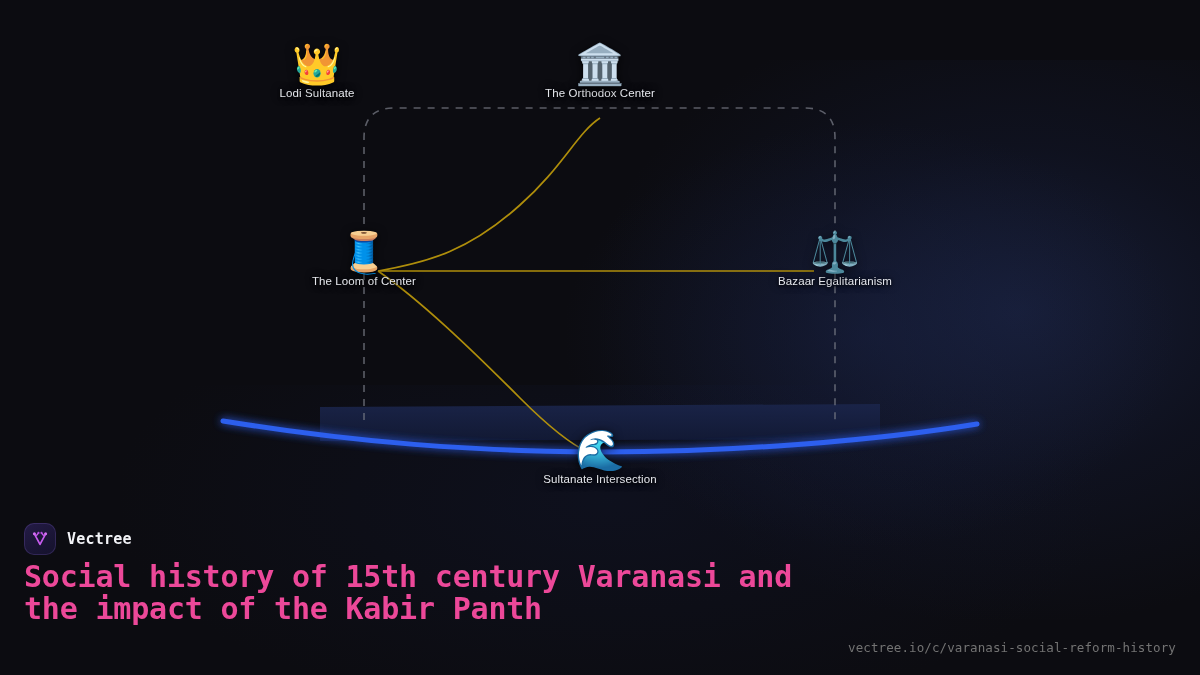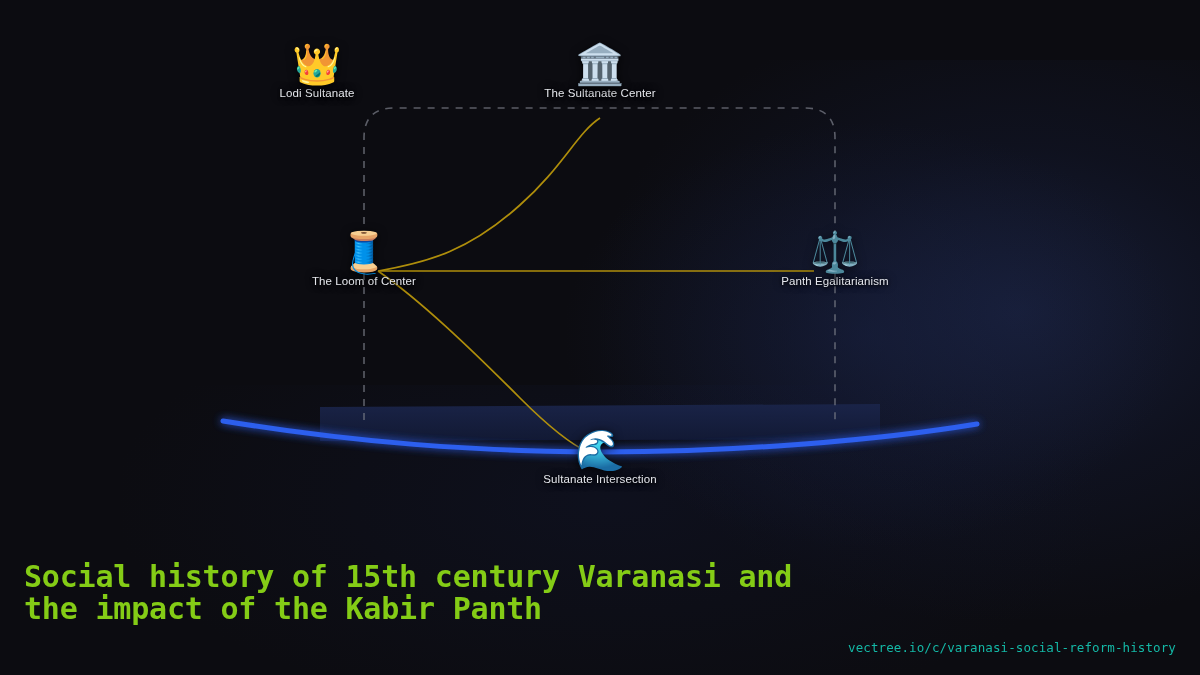--- a/index.html
+++ b/index.html
@@ -52,27 +52,27 @@
     box-shadow:inset 0 0 0 1px rgba(140,110,220,.22);
     display:flex;align-items:center;justify-content:center;
   }
   #brand-name{
     font-family:"DejaVu Sans Mono","Liberation Mono",monospace;
     font-size:15px;font-weight:bold;color:#f2f3f7;letter-spacing:.2px;
   }
   #title{
     position:absolute;left:24px;top:46px;width:820px;
     font-family:"DejaVu Sans Mono","Liberation Mono",monospace;
-    font-size:30px;font-weight:bold;line-height:32px;color:#84cc16;
+    font-size:30px;font-weight:bold;line-height:32px;color:#ec4899;
     letter-spacing:-.2px;white-space:pre-wrap;
   }
   #url{
     position:absolute;right:24px;bottom:20px;
     font-family:"DejaVu Sans Mono","Liberation Mono",monospace;
-    font-size:12.5px;color:#14b8a6;letter-spacing:.1px;text-align:right;
+    font-size:12.5px;color:#737373;letter-spacing:.1px;text-align:right;
   }
 </style>
 </head>
 <body>
 
 <div id="stage">
 
   <div class="glow glow-right"></div>
   <div class="glow glow-mid"></div>
   <div class="glow glow-bottom"></div>
@@ -105,37 +105,50 @@
     <path d="M 223 421 C 360 443 470 451 600 452 C 740 452 880 440 977 424" fill="none" stroke="#2f62f5" stroke-width="5" stroke-linecap="round" filter="url(#riverGlow)" opacity="0.97"></path>
   </svg>
 
   <div class="node" style="left:317px;top:70px;">
     <span class="emoji">👑</span>
     <span class="label">Lodi Sultanate</span>
   </div>
 
   <div class="node" style="left:600px;top:70px;">
     <span class="emoji">🏛️</span>
-    <span class="label">The Sultanate Center</span>
+    <span class="label">The Orthodox Center</span>
   </div>
 
   <div class="node" style="left:364px;top:258px;">
     <span class="emoji">🧵</span>
     <span class="label">The Loom of Center</span>
   </div>
 
   <div class="node" style="left:835px;top:258px;">
     <span class="emoji">⚖️</span>
-    <span class="label">Panth Egalitarianism</span>
+    <span class="label">Bazaar Egalitarianism</span>
   </div>
 
   <div class="node" style="left:600px;top:456px;">
     <span class="emoji">🌊</span>
     <span class="label">Sultanate Intersection</span>
   </div>
 
   <div id="footer">
+    <div id="brand">
+      <div id="logo">
+        <svg width="20" height="20" viewBox="0 0 20 20" xmlns="http://www.w3.org/2000/svg">
+          <path d="M4.5 5.2 L10 15.4 L15.5 5.2" fill="none" stroke="#c85cf0" stroke-width="1.7" stroke-linecap="round" stroke-linejoin="round"></path>
+          <path d="M6.6 6.2 L8.3 4.3 M13.4 6.2 L11.7 4.3" fill="none" stroke="#c85cf0" stroke-width="1.3" stroke-linecap="round"></path>
+          <circle cx="4.4" cy="4.8" r="1.5" fill="#d46ef5"></circle>
+          <circle cx="15.6" cy="4.8" r="1.5" fill="#d46ef5"></circle>
+          <circle cx="8.5" cy="3.9" r="1.1" fill="#b44de0"></circle>
+          <circle cx="11.5" cy="3.9" r="1.1" fill="#b44de0"></circle>
+        </svg>
+      </div>
+      <span id="brand-name">Vectree</span>
+    </div>
 
     <div id="title">Social history of 15th century Varanasi and the impact of the Kabir Panth</div>
     <div id="url">vectree.io/c/varanasi-social-reform-history</div>
   </div>
 
 </div>
 
 </body></html>

